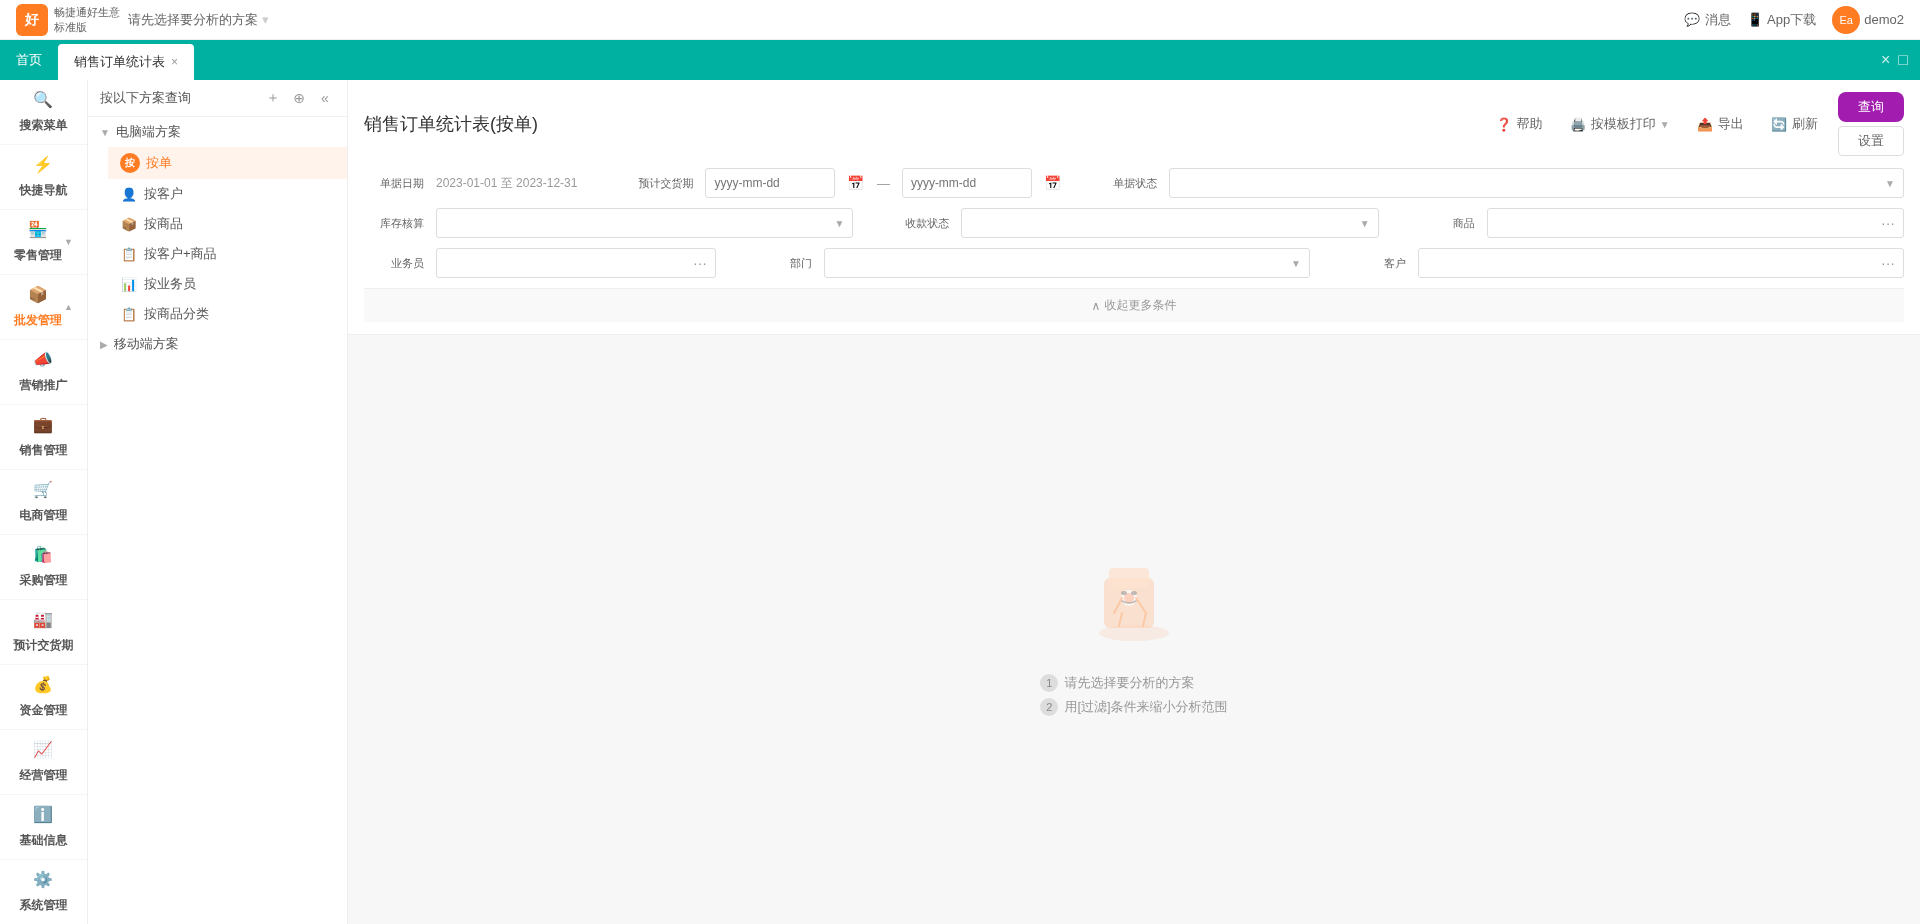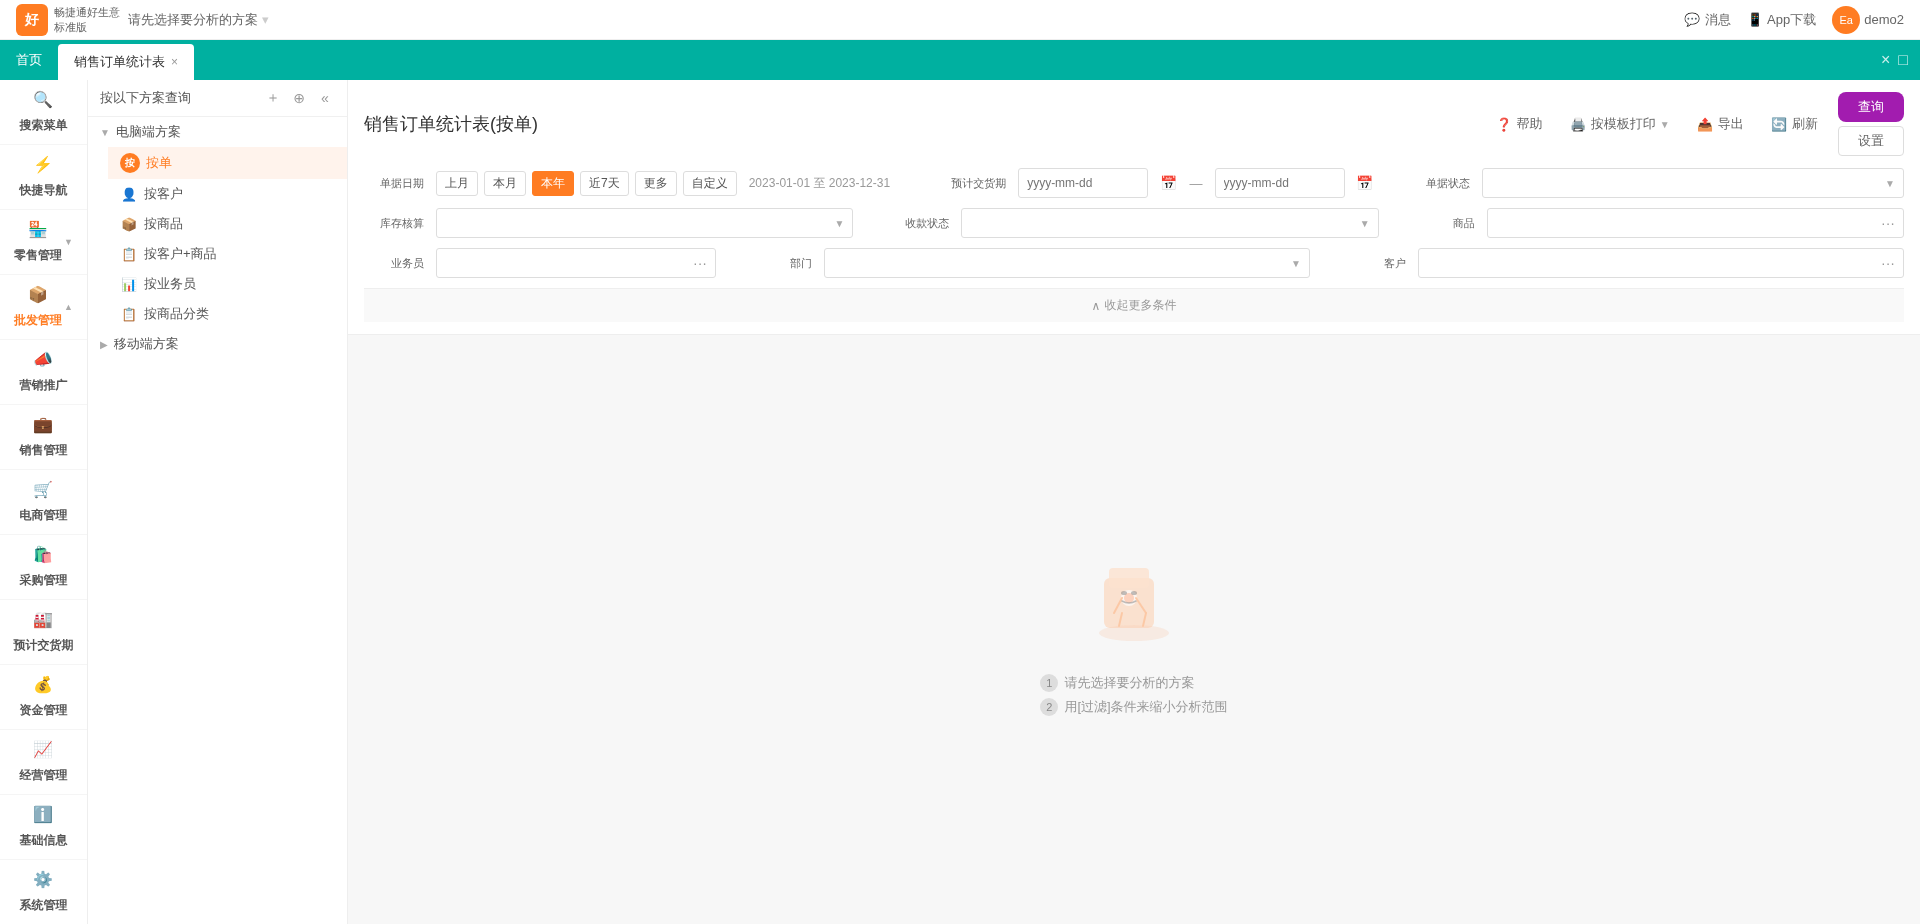--- a/index.html
+++ b/index.html
@@ -288,28 +288,20 @@
             <button class="btn-primary">查询</button>
             <button class="btn-secondary">设置</button>
           </div>
         </div>
       </div>
 
       <div class="filter-area">
 
         <div class="filter-row">
           <span class="filter-label">单据日期</span>
-          <div class="filter-date-group">
-            <button class="date-btn">上月</button>
-            <button class="date-btn">本月</button>
-            <button class="date-btn active">本年</button>
-            <button class="date-btn">近7天</button>
-            <button class="date-btn">更多</button>
-            <button class="date-btn">自定义</button>
-          </div>
           <span class="date-range-text">2023-01-01 至 2023-12-31</span>
 
           <span class="filter-label" style="margin-left:24px;min-width:80px;">预计交货期</span>
           <input class="filter-date-input" placeholder="yyyy-mm-dd" style="">
           <span class="filter-cal">📅</span>
           <span class="filter-dash">—</span>
           <input class="filter-date-input" placeholder="yyyy-mm-dd" style="">
           <span class="filter-cal">📅</span>
 
           <span class="filter-label" style="margin-left:24px;">单据状态</span>

